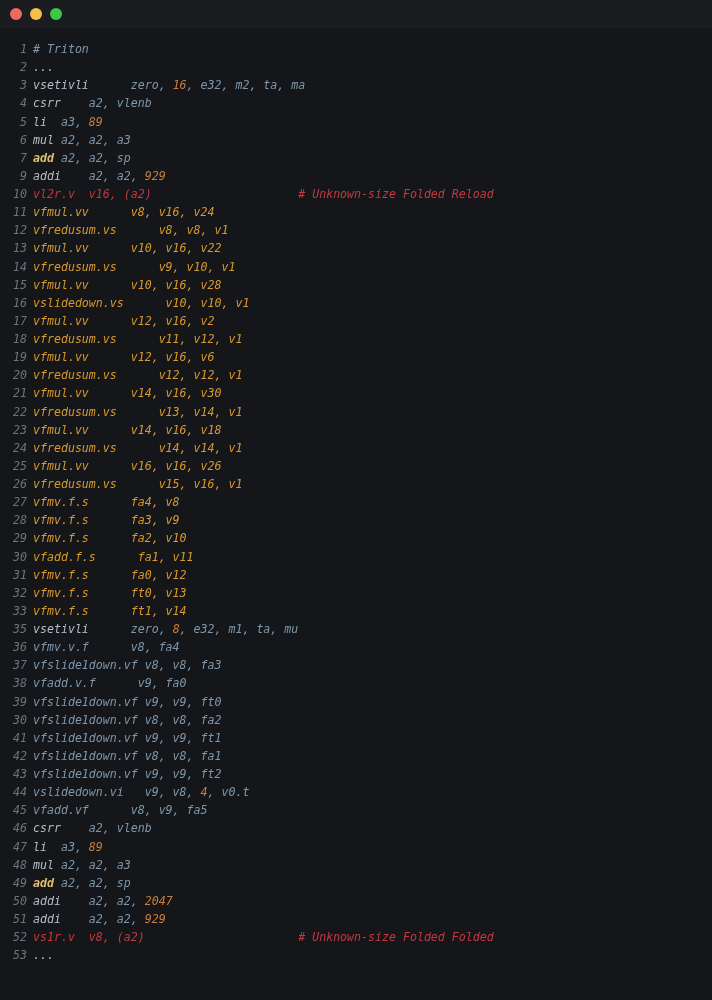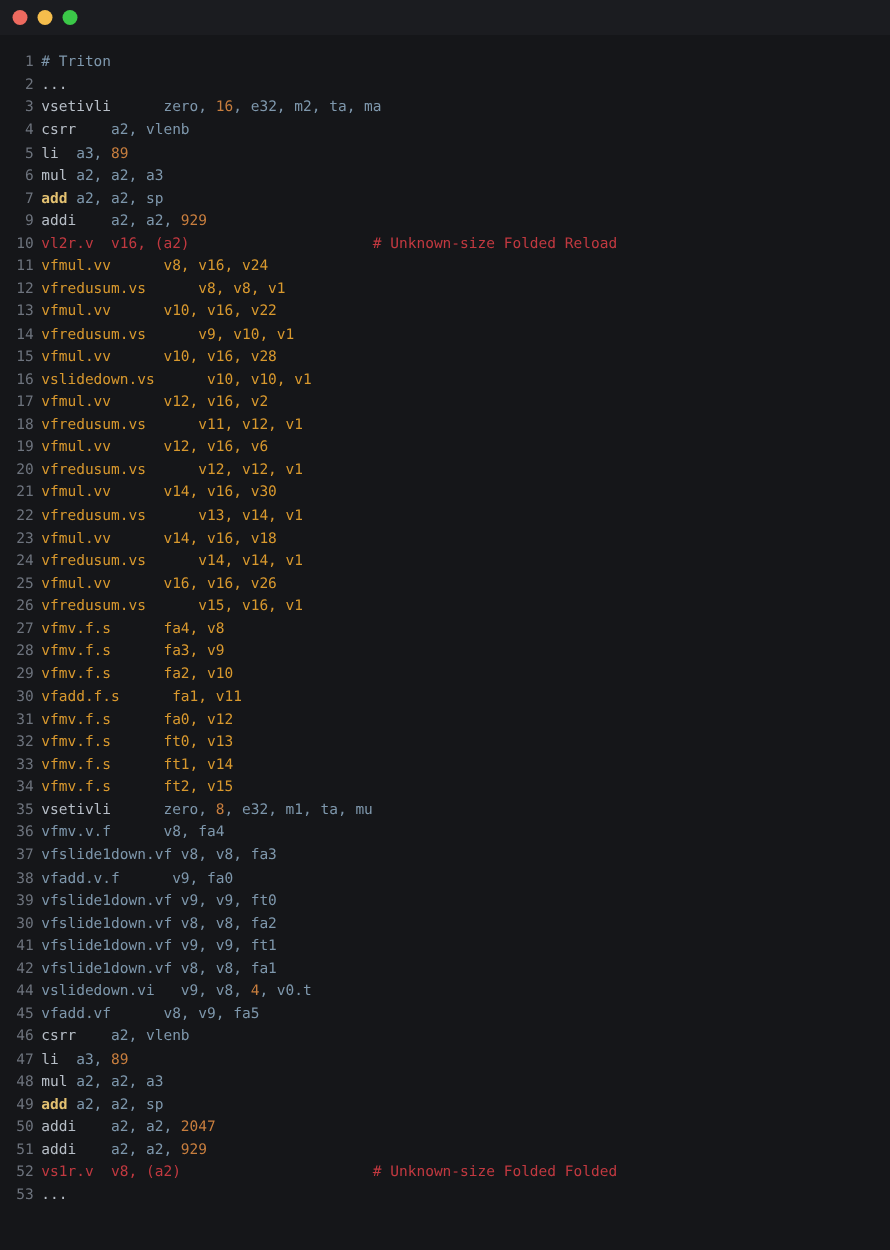--- a/index.html
+++ b/index.html
@@ -8,20 +8,21 @@
     width: 712px;
     height: 1000px;
     overflow: hidden;
     background: #151619;
   }
   .window {
     width: 712px;
     height: 1000px;
     background: #151619;
     font-family: "DejaVu Sans Mono", "Liberation Mono", monospace;
+    font-style: italic;
   }
   .titlebar {
     height: 28px;
     background: #1b1c20;
     display: flex;
     align-items: center;
     padding-left: 10px;
   }
   .traffic {
     width: 12px;
@@ -89,29 +90,29 @@
       <div class="line"><span class="num">24</span><span class="code"><span class="tok-amber">vfredusum.vs      v14, v14, v1</span></span></div>
       <div class="line"><span class="num">25</span><span class="code"><span class="tok-amber">vfmul.vv      v16, v16, v26</span></span></div>
       <div class="line"><span class="num">26</span><span class="code"><span class="tok-amber">vfredusum.vs      v15, v16, v1</span></span></div>
       <div class="line"><span class="num">27</span><span class="code"><span class="tok-amber">vfmv.f.s      fa4, v8</span></span></div>
       <div class="line"><span class="num">28</span><span class="code"><span class="tok-amber">vfmv.f.s      fa3, v9</span></span></div>
       <div class="line"><span class="num">29</span><span class="code"><span class="tok-amber">vfmv.f.s      fa2, v10</span></span></div>
       <div class="line"><span class="num">30</span><span class="code"><span class="tok-amber">vfadd.f.s      fa1, v11</span></span></div>
       <div class="line"><span class="num">31</span><span class="code"><span class="tok-amber">vfmv.f.s      fa0, v12</span></span></div>
       <div class="line"><span class="num">32</span><span class="code"><span class="tok-amber">vfmv.f.s      ft0, v13</span></span></div>
       <div class="line"><span class="num">33</span><span class="code"><span class="tok-amber">vfmv.f.s      ft1, v14</span></span></div>
-      <div class="line"><span class="num">34</span><span class="code"><span class="tok-amber">vfmv.f.s      ft2, v15</span></span></div>
       <div class="line"><span class="num">35</span><span class="code"><span class="tok-gray">vsetivli      </span><span class="tok-blue">zero, </span><span class="tok-orange">8</span><span class="tok-blue">, e32, m1, ta, mu</span></span></div>
       <div class="line"><span class="num">36</span><span class="code"><span class="tok-blue">vfmv.v.f      v8, fa4</span></span></div>
       <div class="line"><span class="num">37</span><span class="code"><span class="tok-blue">vfslide1down.vf v8, v8, fa3</span></span></div>
       <div class="line"><span class="num">38</span><span class="code"><span class="tok-blue">vfadd.v.f      v9, fa0</span></span></div>
       <div class="line"><span class="num">39</span><span class="code"><span class="tok-blue">vfslide1down.vf v9, v9, ft0</span></span></div>
       <div class="line"><span class="num">30</span><span class="code"><span class="tok-blue">vfslide1down.vf v8, v8, fa2</span></span></div>
       <div class="line"><span class="num">41</span><span class="code"><span class="tok-blue">vfslide1down.vf v9, v9, ft1</span></span></div>
       <div class="line"><span class="num">42</span><span class="code"><span class="tok-blue">vfslide1down.vf v8, v8, fa1</span></span></div>
+      <div class="line"><span class="num">43</span><span class="code"><span class="tok-blue">vfslide1down.vf v9, v9, ft2</span></span></div>
       <div class="line"><span class="num">44</span><span class="code"><span class="tok-blue">vslidedown.vi   v9, v8, </span><span class="tok-orange">4</span><span class="tok-blue">, v0.t</span></span></div>
       <div class="line"><span class="num">45</span><span class="code"><span class="tok-blue">vfadd.vf      v8, v9, fa5</span></span></div>
       <div class="line"><span class="num">46</span><span class="code"><span class="tok-gray">csrr    </span><span class="tok-blue">a2, vlenb</span></span></div>
       <div class="line"><span class="num">47</span><span class="code"><span class="tok-gray">li  </span><span class="tok-blue">a3, </span><span class="tok-orange">89</span></span></div>
       <div class="line"><span class="num">48</span><span class="code"><span class="tok-gray">mul </span><span class="tok-blue">a2, a2, a3</span></span></div>
       <div class="line"><span class="num">49</span><span class="code"><span class="tok-gold">add</span><span class="tok-gray"> </span><span class="tok-blue">a2, a2, sp</span></span></div>
       <div class="line"><span class="num">50</span><span class="code"><span class="tok-gray">addi    </span><span class="tok-blue">a2, a2, </span><span class="tok-orange">2047</span></span></div>
       <div class="line"><span class="num">51</span><span class="code"><span class="tok-gray">addi    </span><span class="tok-blue">a2, a2, </span><span class="tok-orange">929</span></span></div>
       <div class="line"><span class="num">52</span><span class="code"><span class="tok-red">vs1r.v  v8, (a2)                      # Unknown-size Folded Folded</span></span></div>
       <div class="line"><span class="num">53</span><span class="code"><span class="tok-gray">...</span></span></div>

